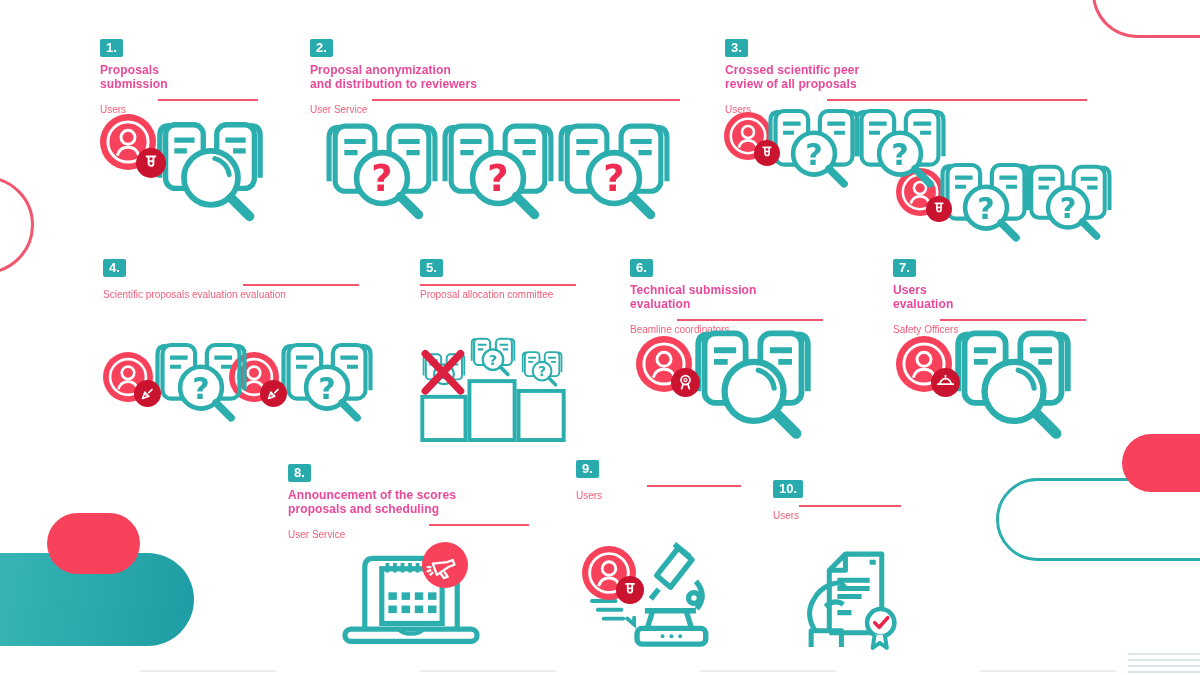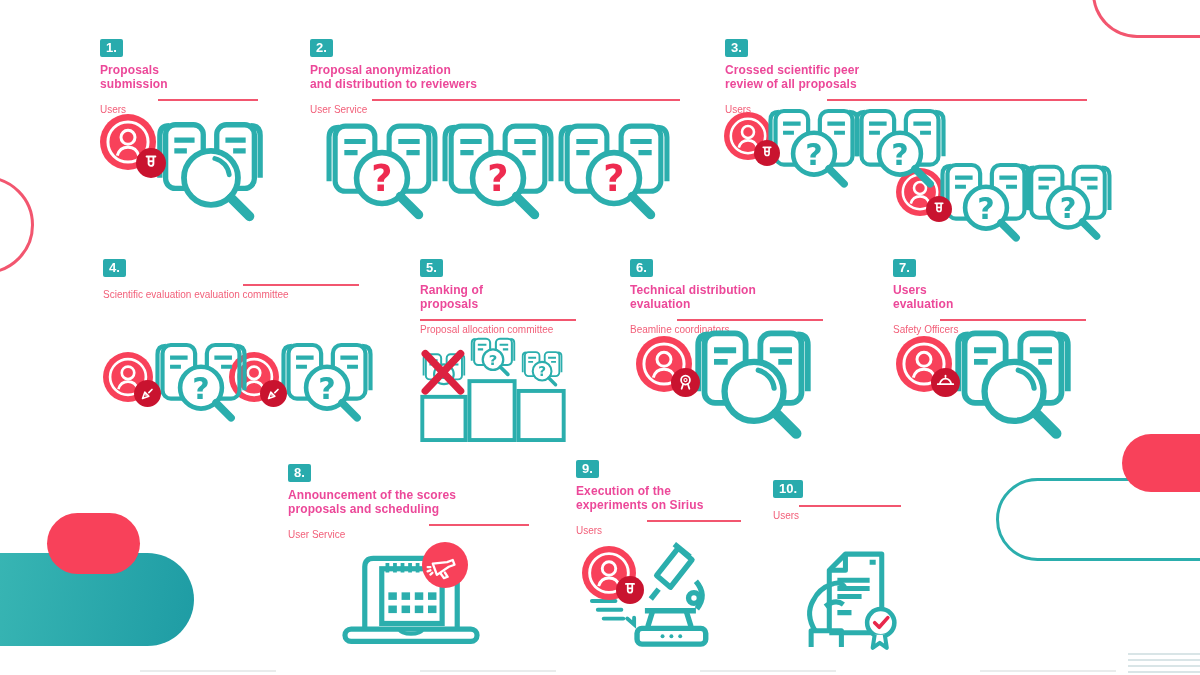--- a/index.html
+++ b/index.html
@@ -209,34 +209,32 @@
     <span class="badge">3.</span>
     <h3 class="title">Crossed scientific peer
 review of all proposals</h3>
     <div class="rule" style="width:260px"></div>
     <div class="actor">Users</div>
   </div>
 
   <div class="step" style="left:103px;top:258px;width:256px">
     <span class="badge">4.</span>
     <div class="rule" style="width:116px"></div>
-    <div class="actor">Scientific evaluation evaluation committee</div>
+    <div class="actor">Scientific proposals evaluation evaluation</div>
   </div>
 
   <div class="step" style="left:420px;top:258px;width:156px">
     <span class="badge">5.</span>
-    <h3 class="title">Ranking of
-proposals</h3>
     <div class="rule" style="width:156px"></div>
     <div class="actor">Proposal allocation committee</div>
   </div>
 
   <div class="step" style="left:630px;top:258px;width:193px">
     <span class="badge">6.</span>
-    <h3 class="title">Technical distribution
+    <h3 class="title">Technical submission
 evaluation</h3>
     <div class="rule" style="width:146px"></div>
     <div class="actor">Beamline coordinators</div>
   </div>
 
   <div class="step" style="left:893px;top:258px;width:193px">
     <span class="badge">7.</span>
     <h3 class="title">Users
 evaluation</h3>
     <div class="rule" style="width:146px"></div>
@@ -246,22 +244,20 @@
   <div class="step" style="left:288px;top:463px;width:241px">
     <span class="badge">8.</span>
     <h3 class="title">Announcement of the scores
 proposals and scheduling</h3>
     <div class="rule" style="width:100px"></div>
     <div class="actor">User Service</div>
   </div>
 
   <div class="step" style="left:576px;top:459px;width:165px">
     <span class="badge">9.</span>
-    <h3 class="title">Execution of the
-experiments on Sirius</h3>
     <div class="rule" style="width:94px"></div>
     <div class="actor">Users</div>
   </div>
 
   <div class="step" style="left:773px;top:479px;width:128px">
     <span class="badge">10.</span>
     <div class="rule" style="width:102px"></div>
     <div class="actor">Users</div>
   </div>
 

